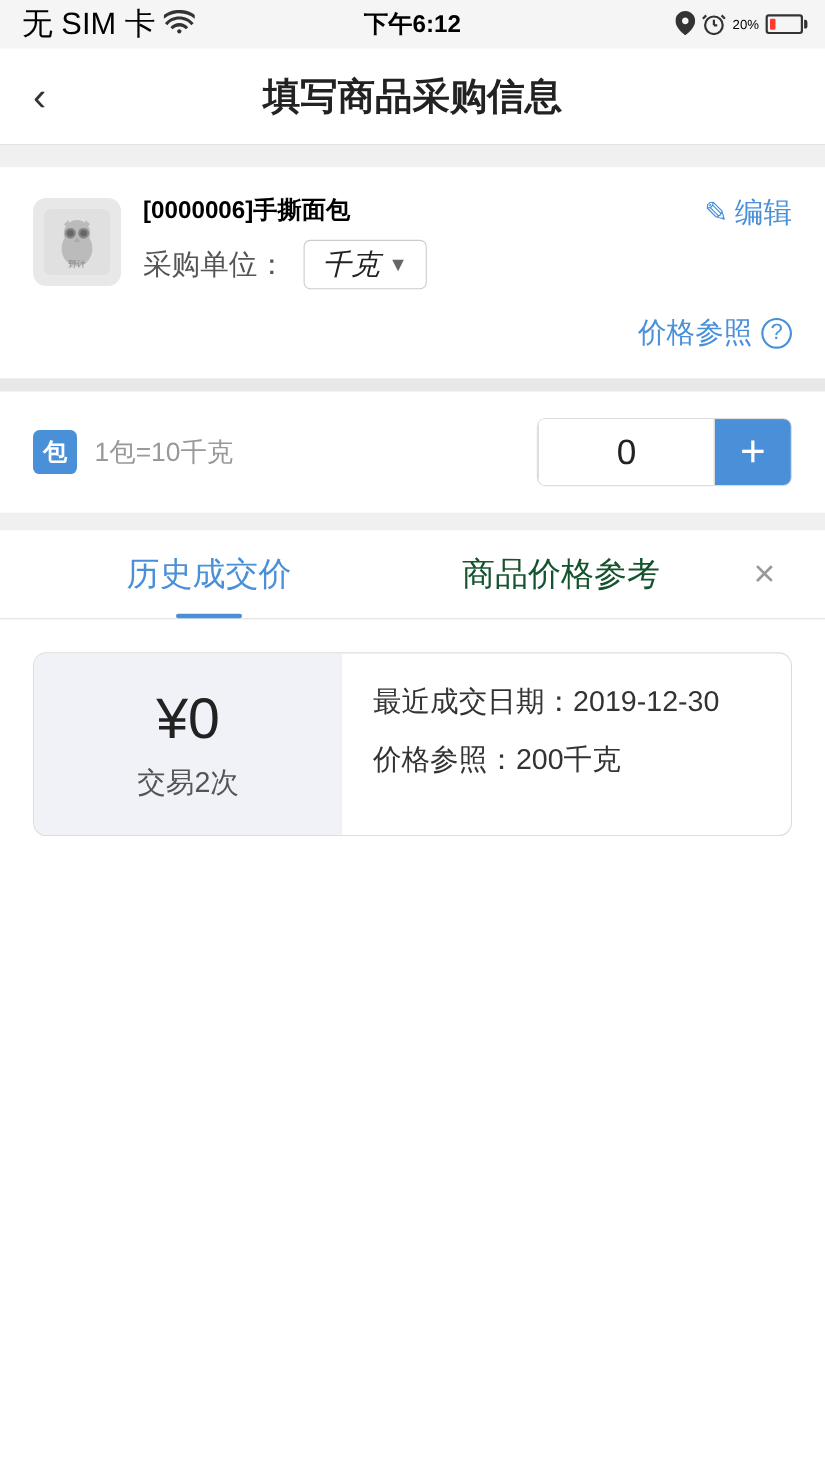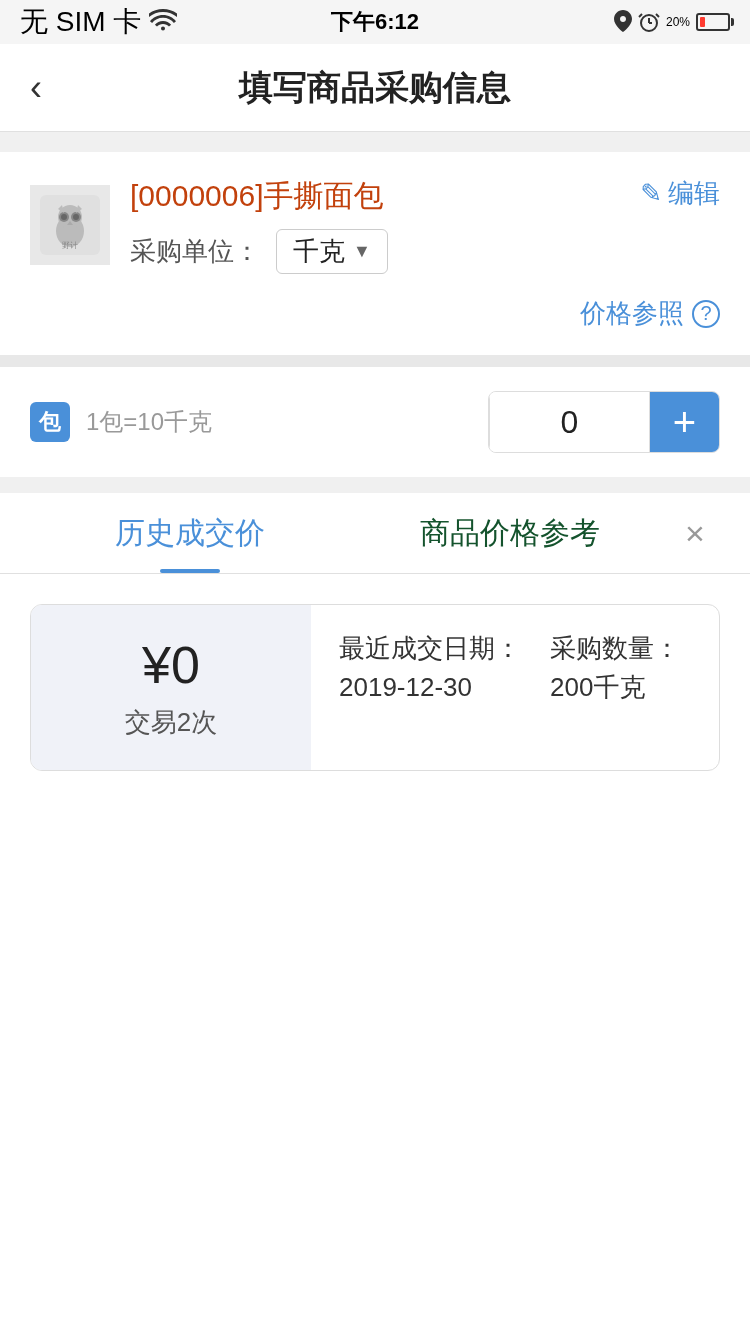--- a/index.html
+++ b/index.html
@@ -117,35 +117,35 @@
     }
     .product-left {
       display: flex;
       align-items: center;
       gap: 20px;
     }
     .product-thumb {
       width: 80px;
       height: 80px;
       background: #e8e8e8;
-      border-radius: 0;
+      border-radius: 12px;
       display: flex;
       align-items: center;
       justify-content: center;
       overflow: hidden;
       font-family: Liberation Mono, monospace;
     }
     .product-info {
       display: flex;
       flex-direction: column;
     }
     .product-name {
-      font-size: 30px;
-      color: #c2410c;
-      font-weight: 400;
+      font-size: 22px;
+      color: #000000;
+      font-weight: 700;
       margin-bottom: 12px;
     }
     .product-unit-row {
       display: flex;
       align-items: center;
       gap: 16px;
     }
     .unit-label {
       font-size: 26px;
       color: #555;
@@ -153,20 +153,21 @@
     .unit-select {
       border: 1px solid #ccc;
       border-radius: 6px;
       padding: 4px 16px;
       font-size: 26px;
       color: #222;
       background: #fff;
       display: flex;
       align-items: center;
       gap: 8px;
+      font-style: italic;
     }
     .unit-caret {
       font-size: 18px;
       color: #666;
     }
     .edit-btn {
       font-size: 26px;
       color: #4a90d9;
       display: flex;
       align-items: center;
@@ -336,21 +337,21 @@
       color: #222;
     }
     .history-count {
       font-size: 26px;
       color: #555;
     }
     .history-right {
       flex: 1;
       padding: 24px 28px;
       display: flex;
-      flex-direction: row;
+      flex-direction: column;
       gap: 14px;
     }
     .history-detail-row {
       font-size: 26px;
       color: #333;
       line-height: 1.5;
     }
 
     
     .page-bottom {
@@ -479,20 +480,20 @@
     <div class="history-card">
       <div class="history-left">
         <div class="history-price">¥0</div>
         <div class="history-count">交易2次</div>
       </div>
       <div class="history-right">
         <div class="history-detail-row">
           <span>最近成交日期：</span><span>2019-12-30</span>
         </div>
         <div class="history-detail-row">
-          <span>采购数量：</span><span>200千克</span>
+          <span>价格参照：</span><span>200千克</span>
         </div>
       </div>
     </div>
   </div>
 </div>
 
 <div class="page-bottom"></div>
 
 </body></html>

